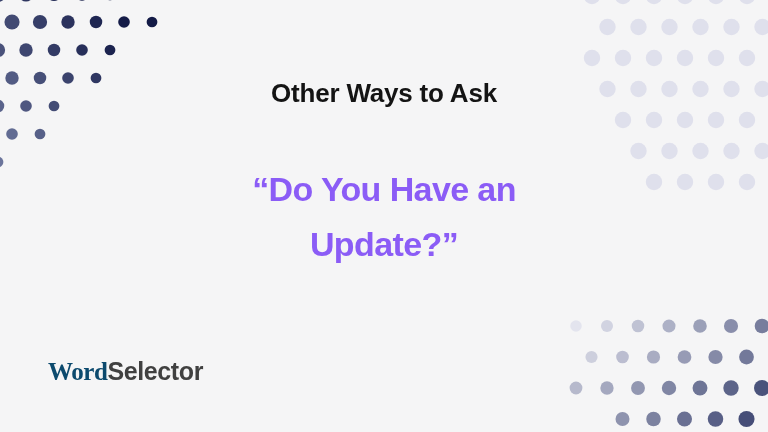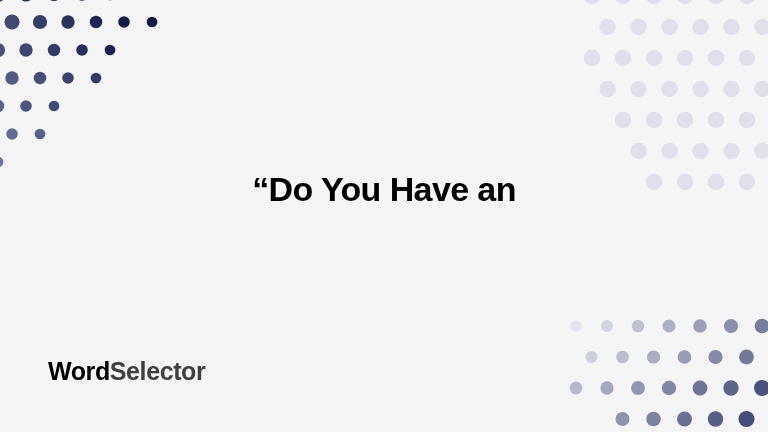--- a/index.html
+++ b/index.html
@@ -58,36 +58,36 @@
   #headline {
     position: absolute;
     top: 162px;
     left: 134px;
     width: 500px;
     text-align: center;
     font-size: 34px;
     font-weight: bold;
     letter-spacing: -0.6px;
     line-height: 1.62;
-    color: #000000;
+    color: #8b5cf6;
   }
   .hl-line { display: block; }
 
   
   #logo {
     position: absolute;
     left: 48px;
     top: 358px;
     font-size: 25px;
     font-weight: bold;
     letter-spacing: -0.4px;
     line-height: 1.1;
     white-space: nowrap;
   }
-  #logo-word { color: #000000; }
+  #logo-word { color: #0c4a6e; font-family: Liberation Serif, serif; }
   #logo-selector { color: #404040; }
 </style>
 </head>
 <body>
 
 <div id="stage">
 
   <div class="dots" id="dots-top-left">
     <svg width="230" height="200" viewBox="0 0 230 200" xmlns="http://www.w3.org/2000/svg" aria-hidden="true">
         <circle cx="14" cy="12" r="8" fill="rgb(57,65,107)"></circle>
@@ -196,23 +196,25 @@
         <circle cx="72" cy="138" r="7.582139534883719" fill="rgb(101,108,144)"></circle>
         <circle cx="103" cy="138" r="7.845302325581394" fill="rgb(83,91,130)"></circle>
         <circle cx="134" cy="138" r="8.108465116279069" fill="rgb(65,74,117)"></circle>
         <circle cx="165" cy="138" r="8.2" fill="rgb(59,68,112)"></circle>
         <circle cx="196" cy="138" r="8.2" fill="rgb(59,68,112)"></circle>
       </svg>
   </div>
 
   <div id="content">
 
+    <div id="eyebrow">Other Ways to Ask</div>
 
     <div id="headline">
       <span class="hl-line">“Do You Have an</span>
+      <span class="hl-line">Update?”</span>
     </div>
 
     <div id="logo">
       <span id="logo-word">Word</span><span id="logo-selector">Selector</span>
     </div>
 
   </div>
 </div>
 
 </body></html>

